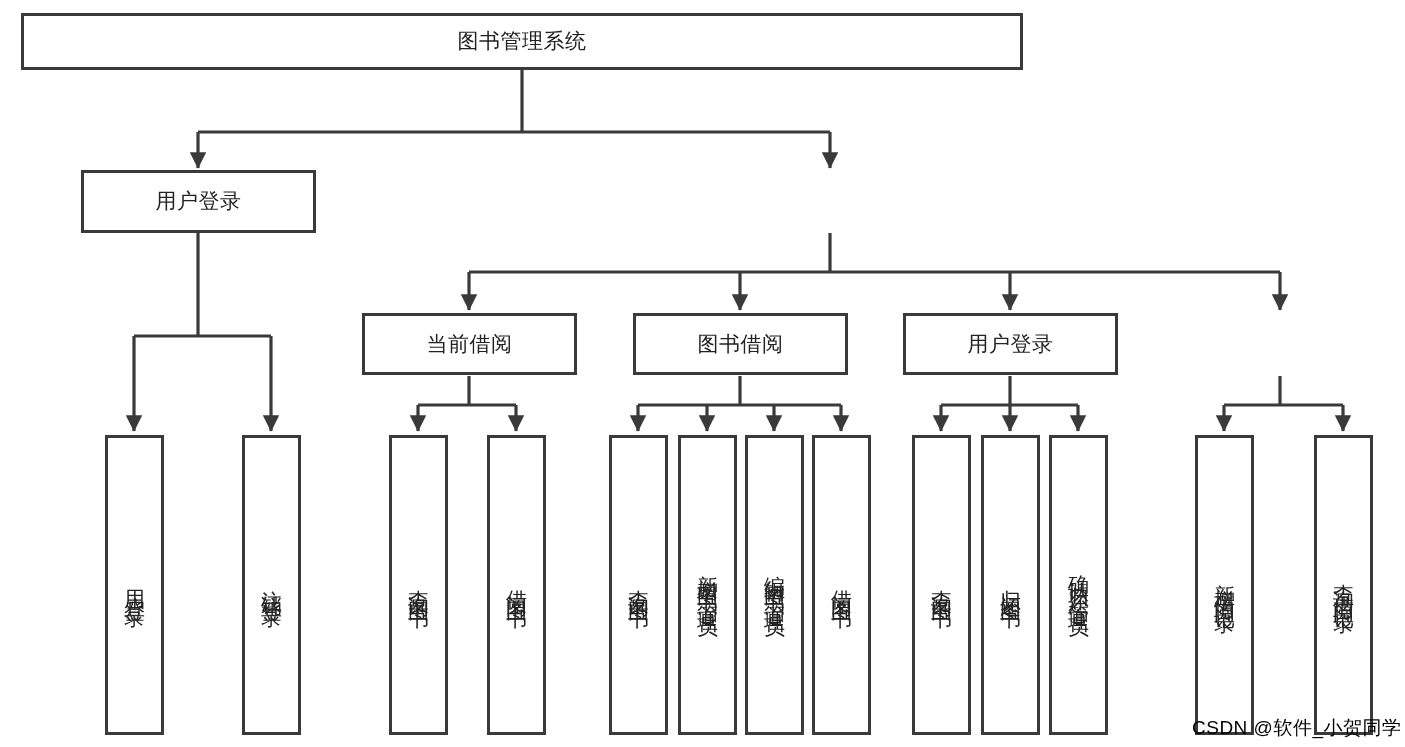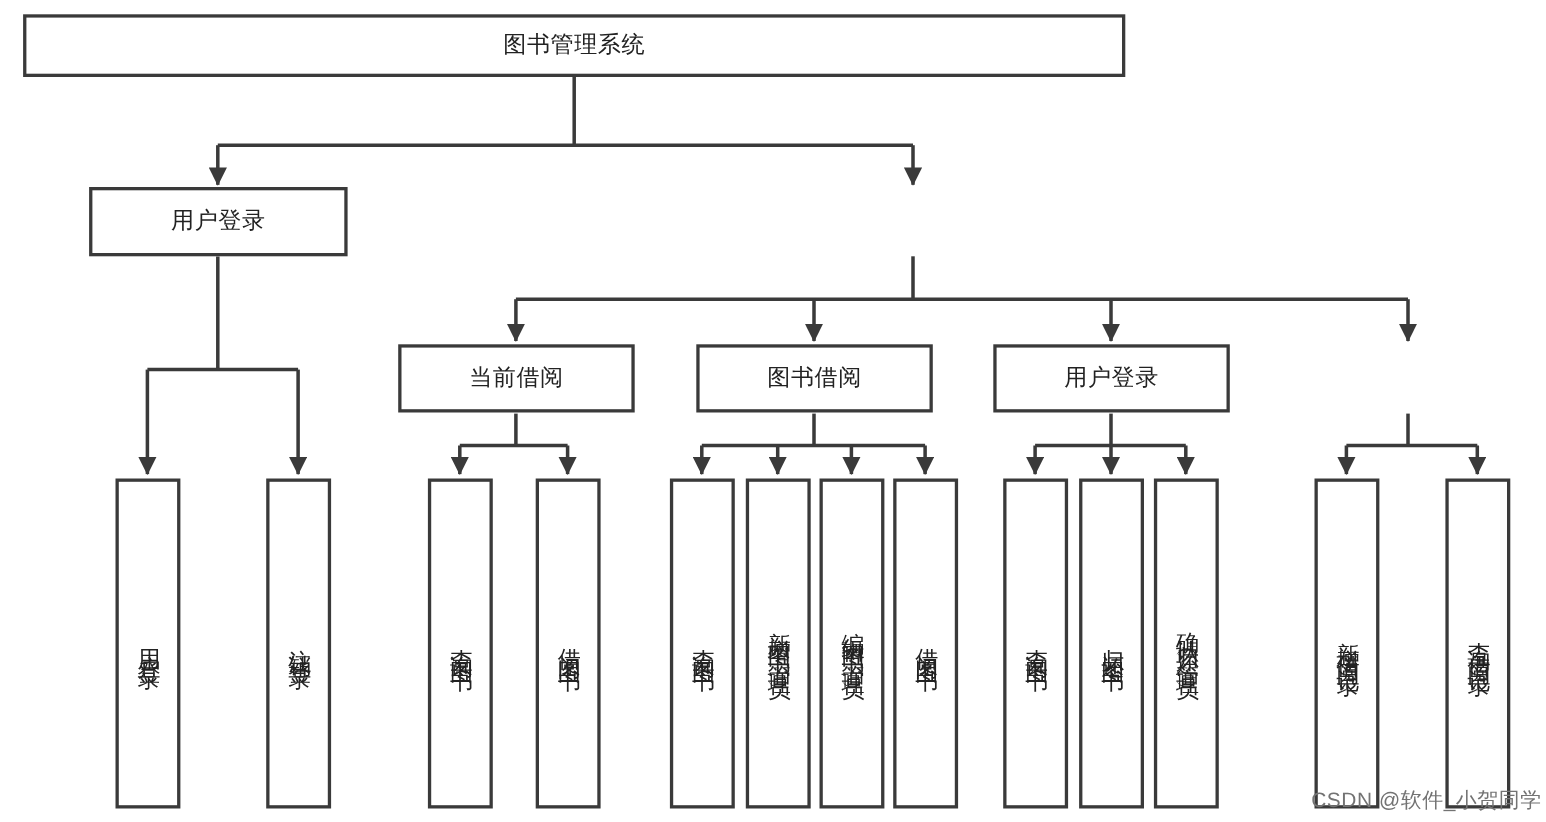--- a/index.html
+++ b/index.html
@@ -44,21 +44,21 @@
   .node-label.vertical {
     writing-mode: vertical-rl;
     text-orientation: upright;
     letter-spacing: 6px;
     font-size: 21px;
     white-space: nowrap;
   }
   .watermark {
     position: absolute;
     font-size: 19px;
-    color: #737373;
+    color: #000000;
     white-space: nowrap;
     letter-spacing: 0.5px;
   }
 </style>
 </head>
 <body>
 
 <div id="diagram-root">
 
   <svg class="flow" viewBox="0 0 1405 747">

